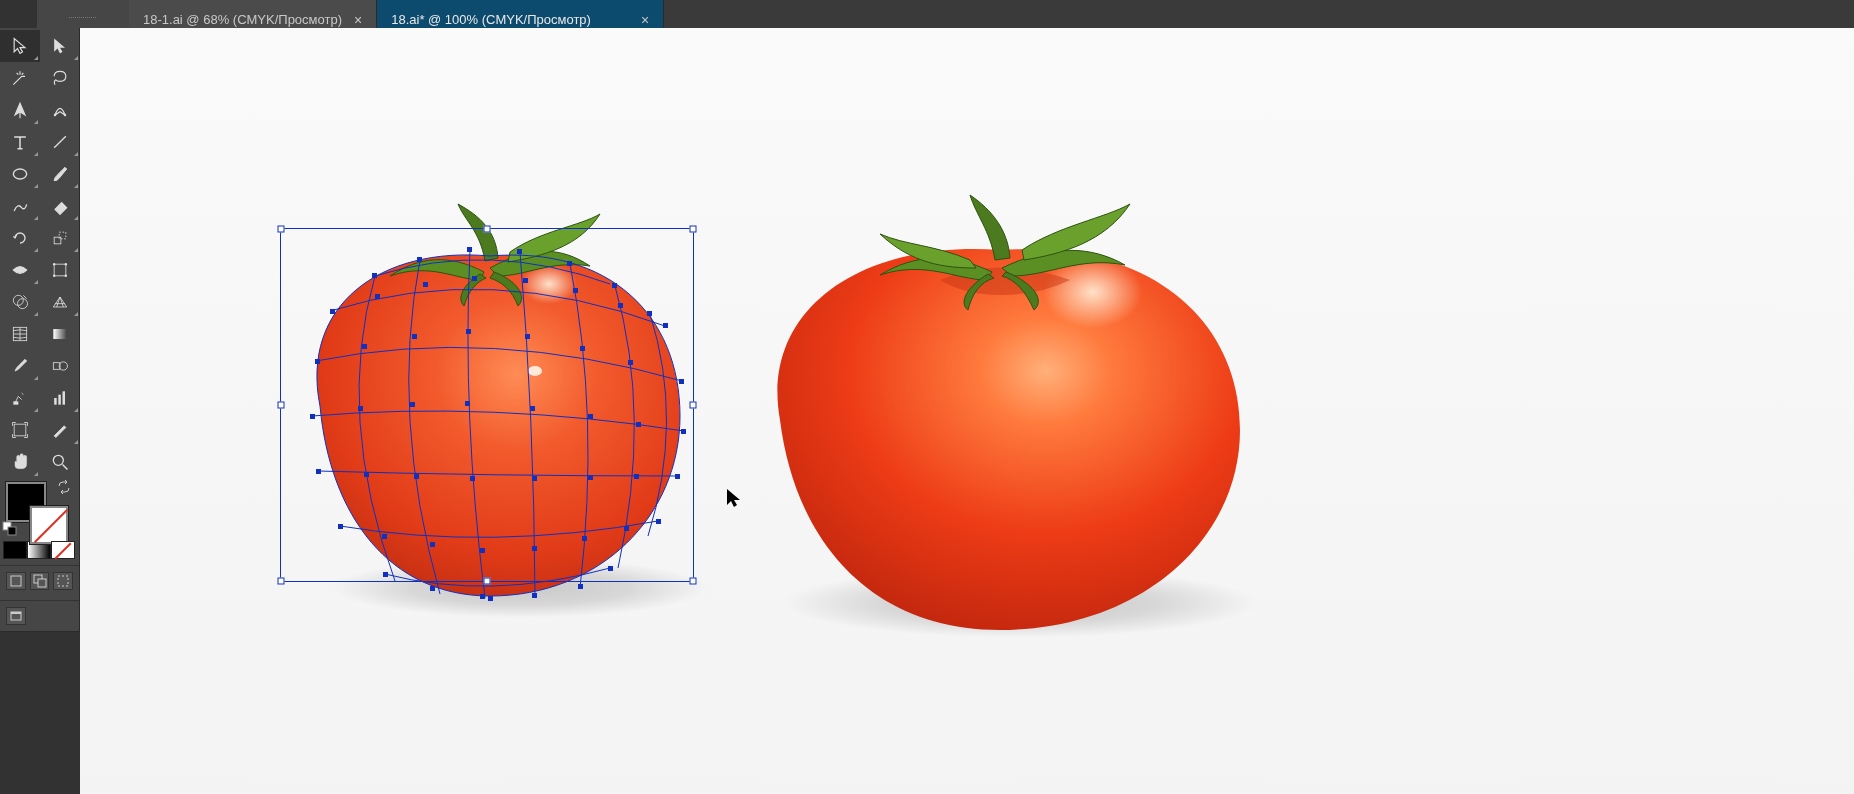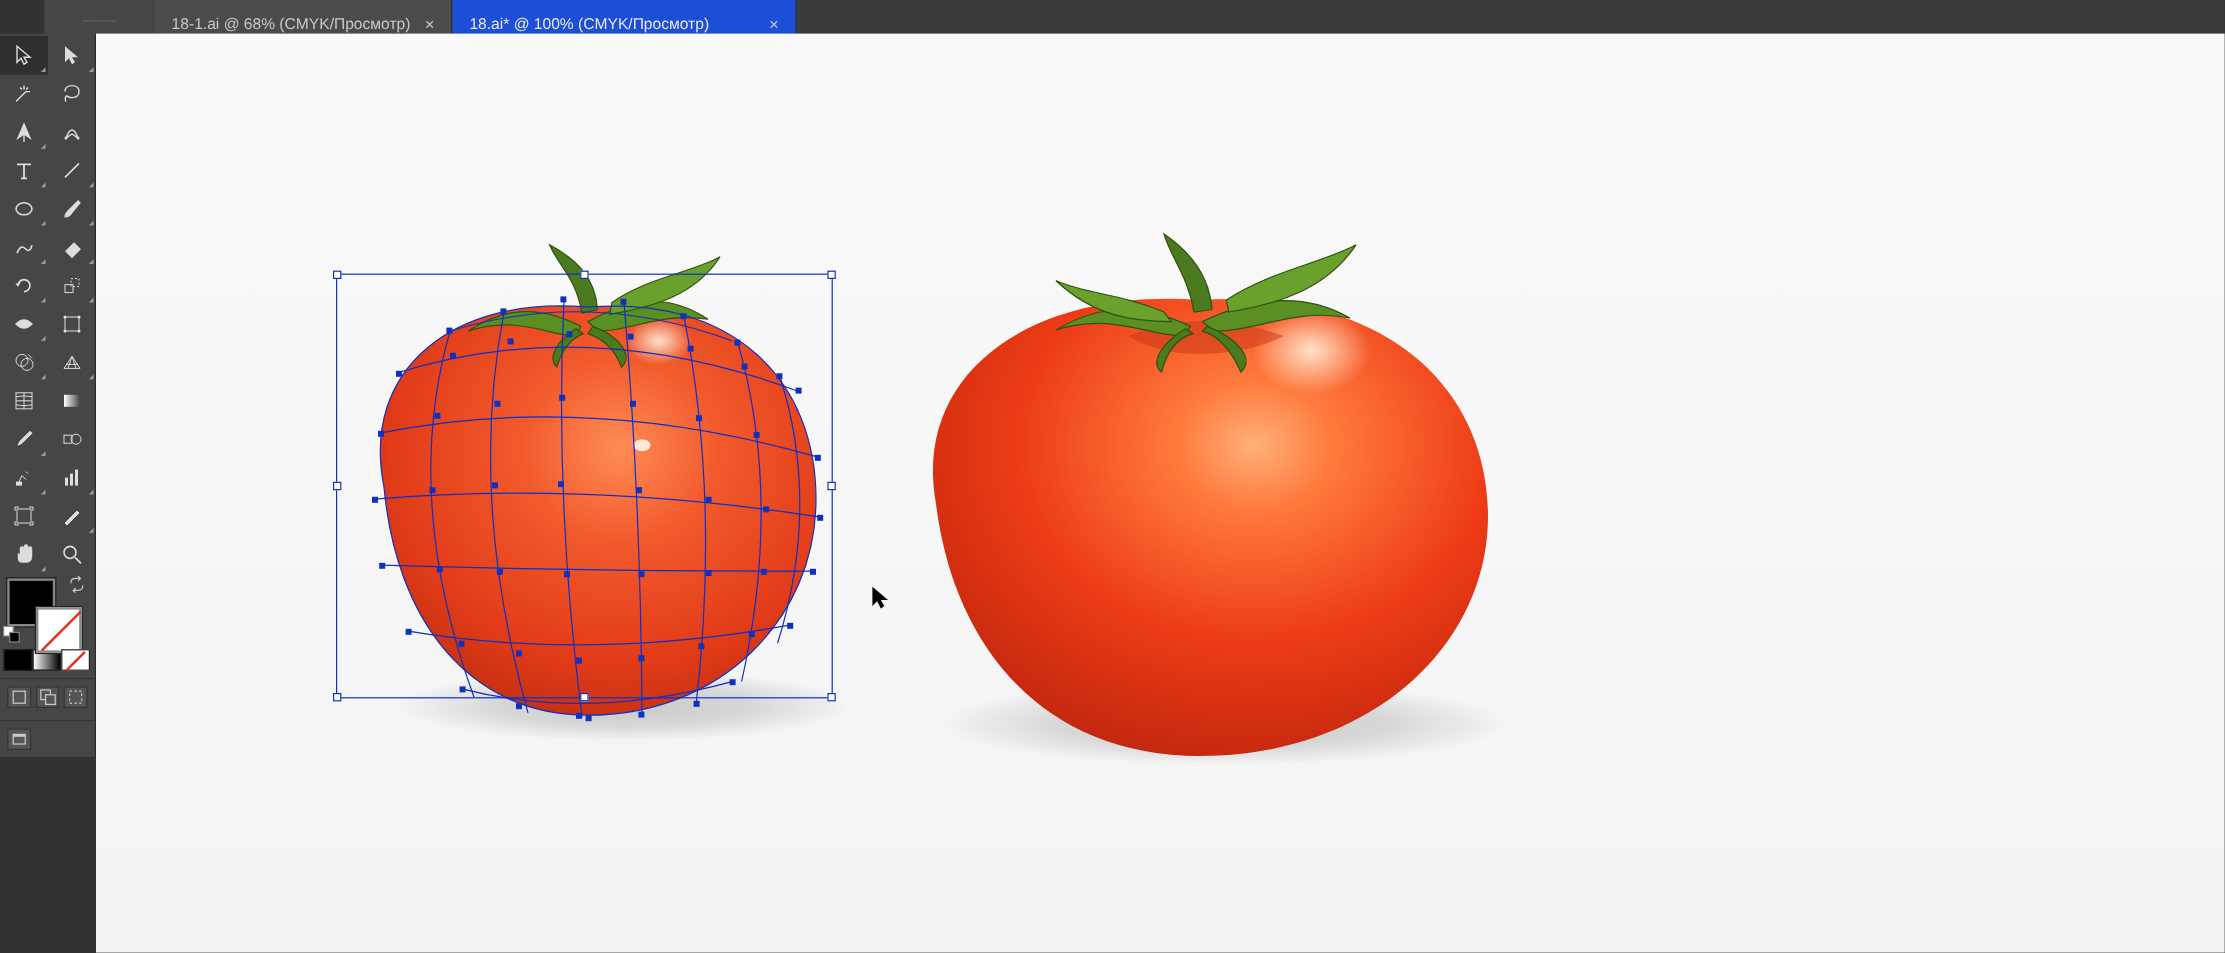--- a/index.html
+++ b/index.html
@@ -40,21 +40,21 @@
     display: flex;
     align-items: center;
     padding: 0 12px 0 14px;
     font-size: 13px;
     color: #c8c8c8;
     gap: 10px;
     border-right: 1px solid #2b2b2b;
     cursor: pointer;
   }
   .tab.inactive { background: #4b4b4b; }
-  .tab.active   { background: #1d4ed8; color: #e8e8e8; gap: 48px; }
+  .tab.active   { background: #0c4a6e; color: #e8e8e8; gap: 48px; }
   .tab-close {
     font-size: 14px;
     color: #c8c8c8;
     padding: 0 2px;
     cursor: pointer;
   }
   
   .toolbox {
     position: absolute;
     top: 28px;

